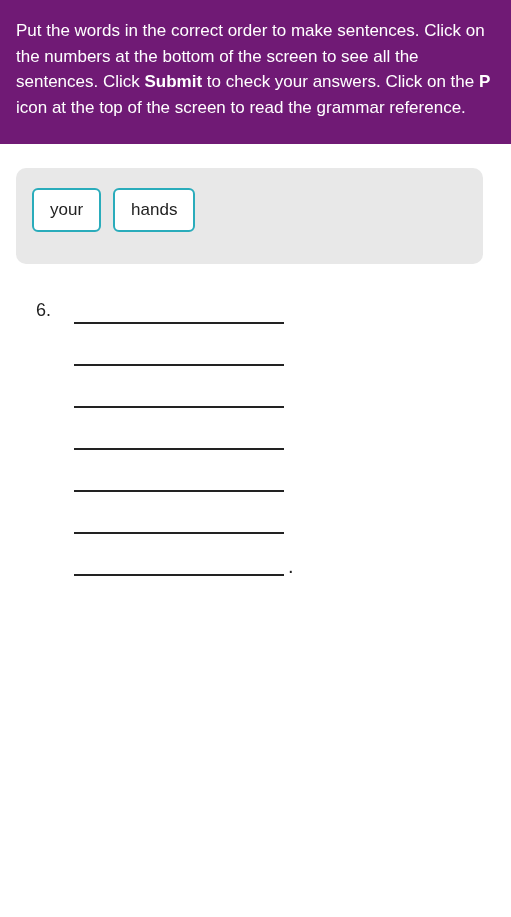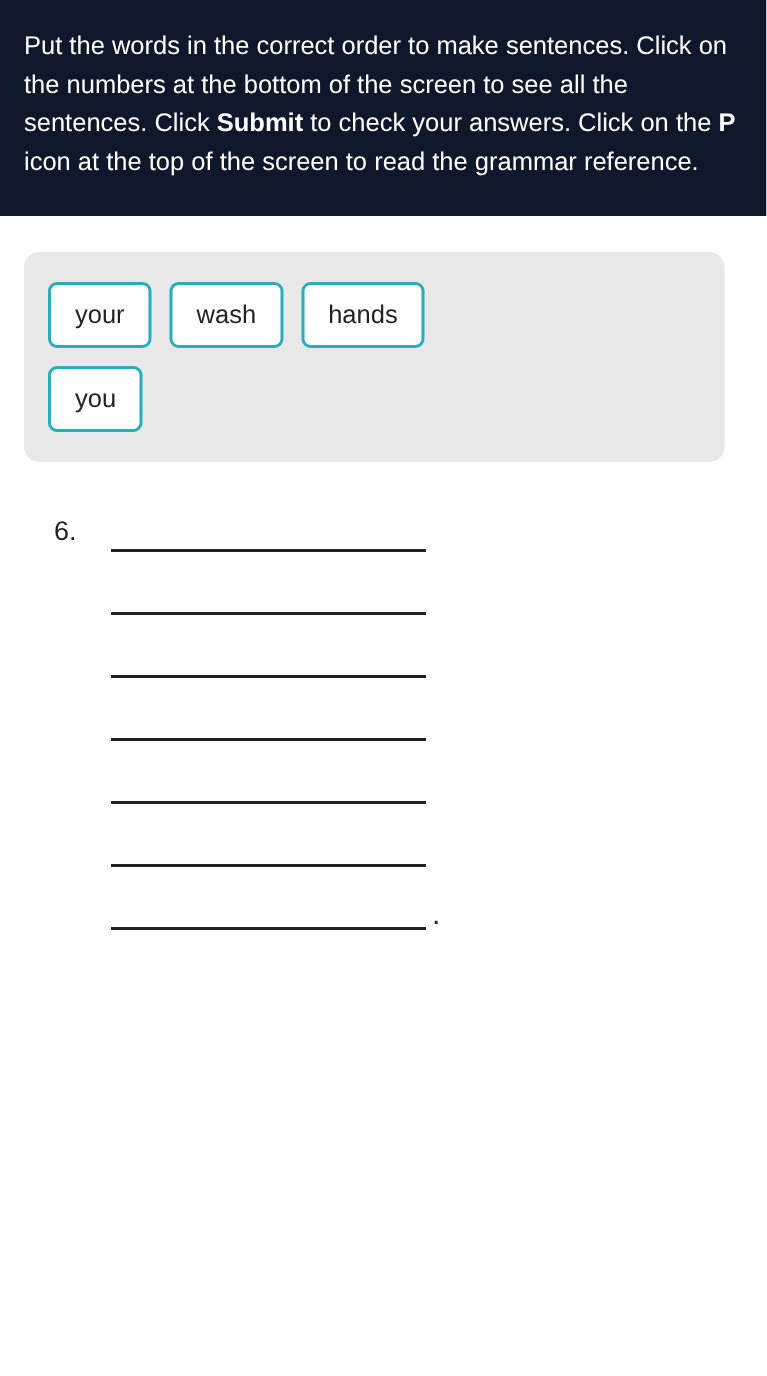--- a/index.html
+++ b/index.html
@@ -10,21 +10,21 @@
 
     body {
       width: 511px;
       min-height: 917px;
       font-family: Arial, sans-serif;
       background: #ffffff;
       overflow-x: hidden;
     }
 
     .header-banner {
-      background-color: #0f172a;
+      background-color: #701a75;
       padding: 18px 16px 24px 16px;
       color: #ffffff;
       font-size: 17px;
       line-height: 1.5;
     }
 
     .header-banner strong {
       font-weight: bold;
     }
 
@@ -120,25 +120,23 @@
 
 <div class="header-banner">
   <span>Put the words in the correct order to make sentences. Click on the numbers at the bottom of the screen to see all the sentences. Click </span><strong>Submit</strong><span> to check your answers. Click on the </span><strong>P</strong><span> icon at the top of the screen to read the grammar reference.</span>
 </div>
 
 <div class="main-content">
 
   <div class="word-box-container">
     <div class="word-row">
       <div class="word-tile">your</div>
-      <div class="word-tile">wash</div>
       <div class="word-tile">hands</div>
     </div>
     <div class="word-row">
-      <div class="word-tile">you</div>
     </div>
   </div>
 
   <div class="sentence-area">
     <div class="sentence-number-row">
       <span class="sentence-number">6.</span>
       <input class="answer-line" type="text" value="" style="">
     </div>
     <span class="blank-line"></span>
     <span class="blank-line"></span>

